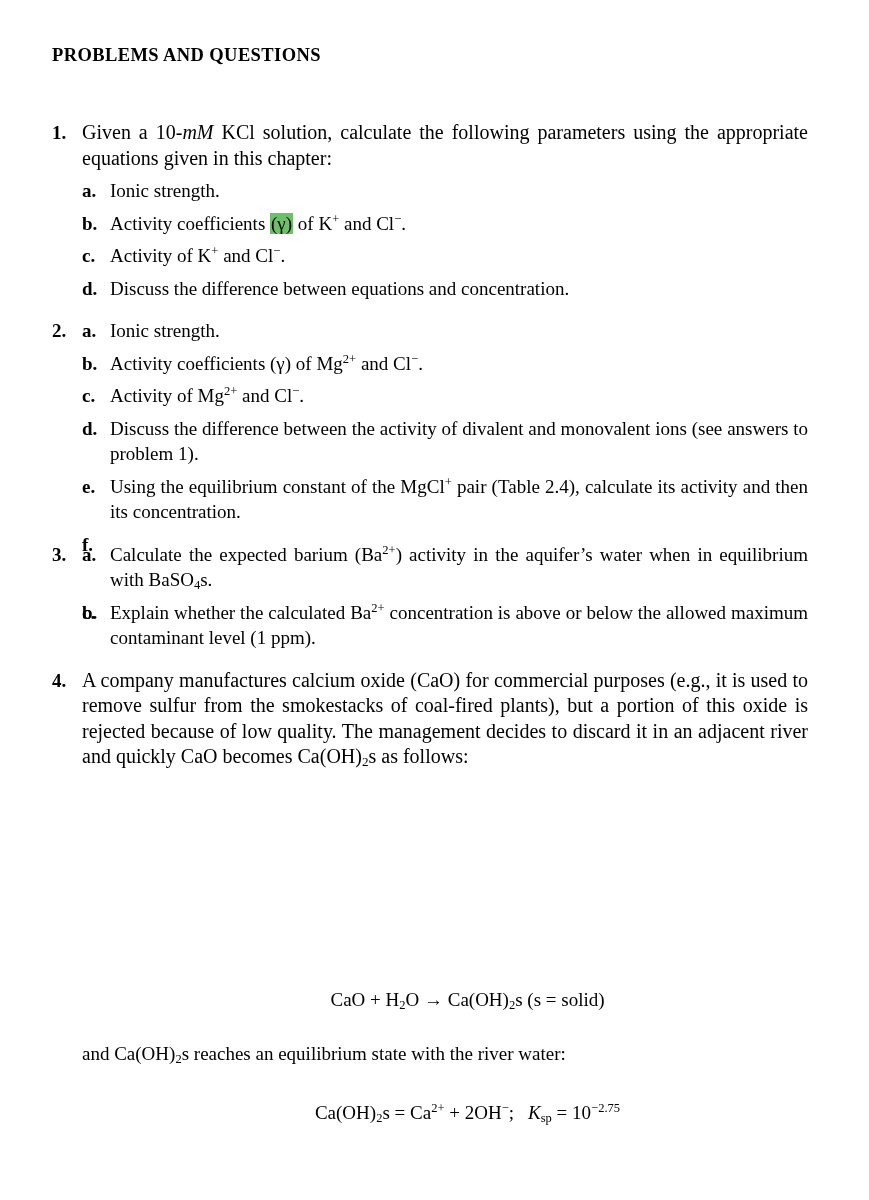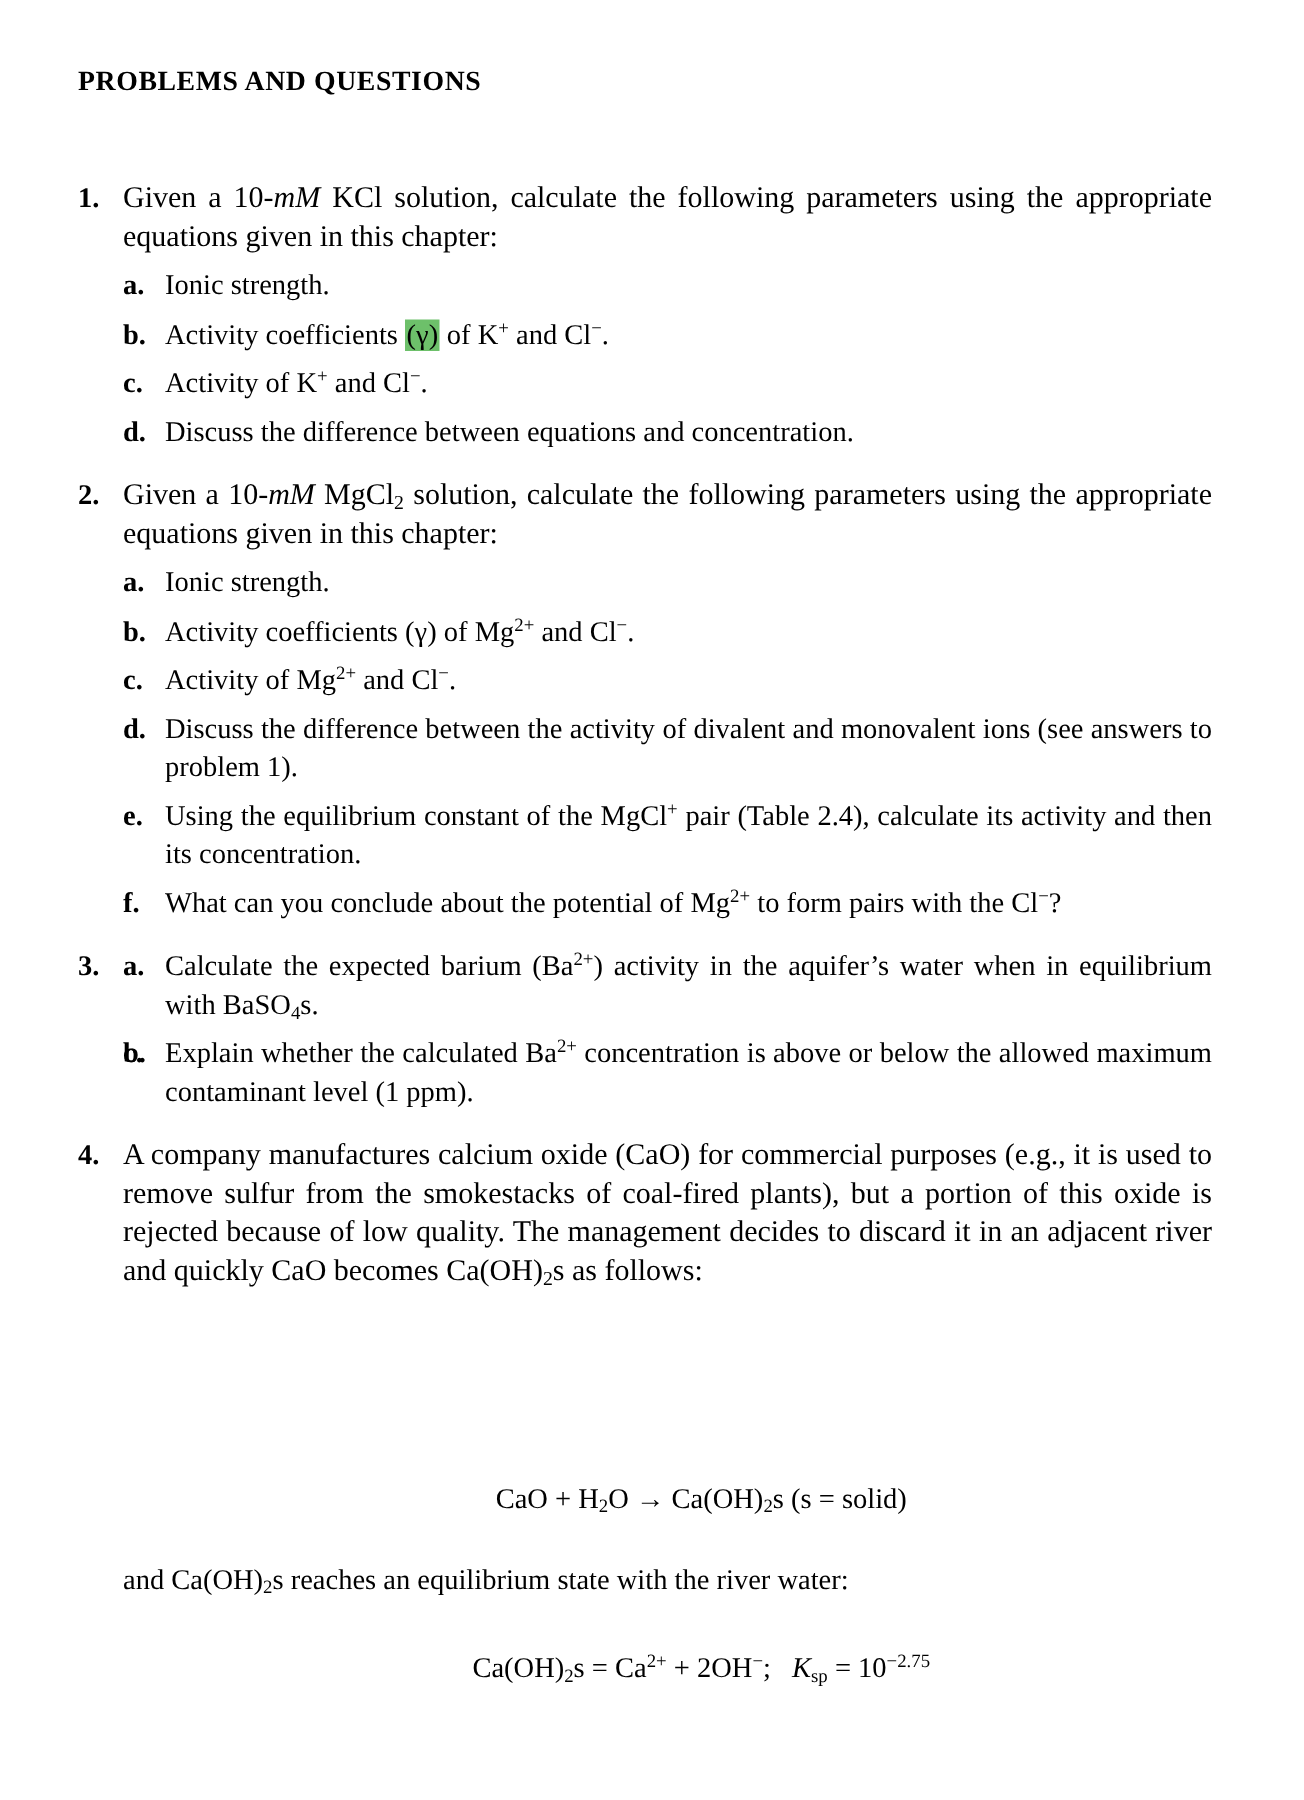--- a/index.html
+++ b/index.html
@@ -170,21 +170,20 @@
         <div class="subitem">
           <span class="submarker">d.</span>
           <span>Discuss the difference between equations and concentration.</span>
         </div>
 
       </div>
     </div>
 
     <div class="problem">
       <div class="marker">2.</div>
-      <div class="stem">Given a 10-<span class="ital">mM</span> MgCl<sub>2</sub> solution, calculate the following parameters using the appropriate equations given in this chapter:</div>
       <div class="sublist">
 
         <div class="subitem">
           <span class="submarker">a.</span>
           <span>Ionic strength.</span>
         </div>
 
         <div class="subitem">
           <span class="submarker">b.</span>
           <span>Activity coefficients (γ) of Mg<sup>2+</sup> and Cl<sup>−</sup>.</span>
@@ -200,21 +199,20 @@
           <span>Discuss the difference between the activity of divalent and monovalent ions (see answers to problem 1).</span>
         </div>
 
         <div class="subitem">
           <span class="submarker">e.</span>
           <span>Using the equilibrium constant of the MgCl<sup>+</sup> pair (Table 2.4), calculate its activity and then its concentration.</span>
         </div>
 
         <div class="subitem">
           <span class="submarker">f.</span>
-          <span>What can you conclude about the potential of Mg<sup>2+</sup> to form pairs with the Cl<sup>−</sup>?</span>
         </div>
 
       </div>
     </div>
 
     <div class="problem">
       <div class="marker">3.</div>
       <div class="sublist">
 
         <div class="subitem">

